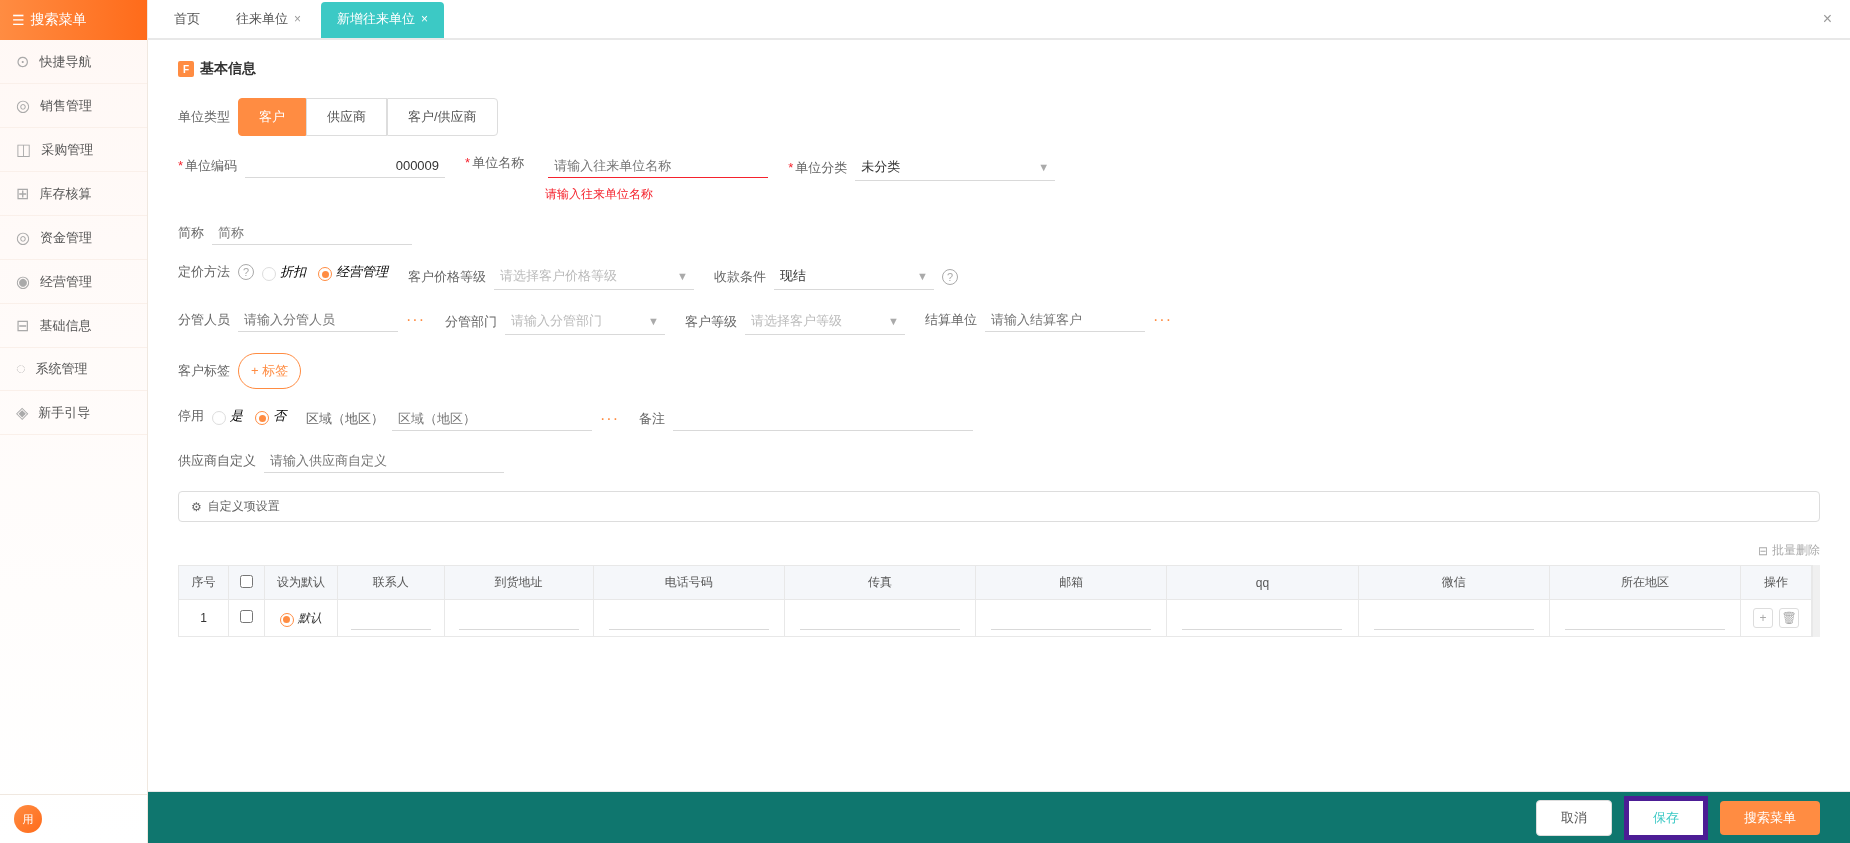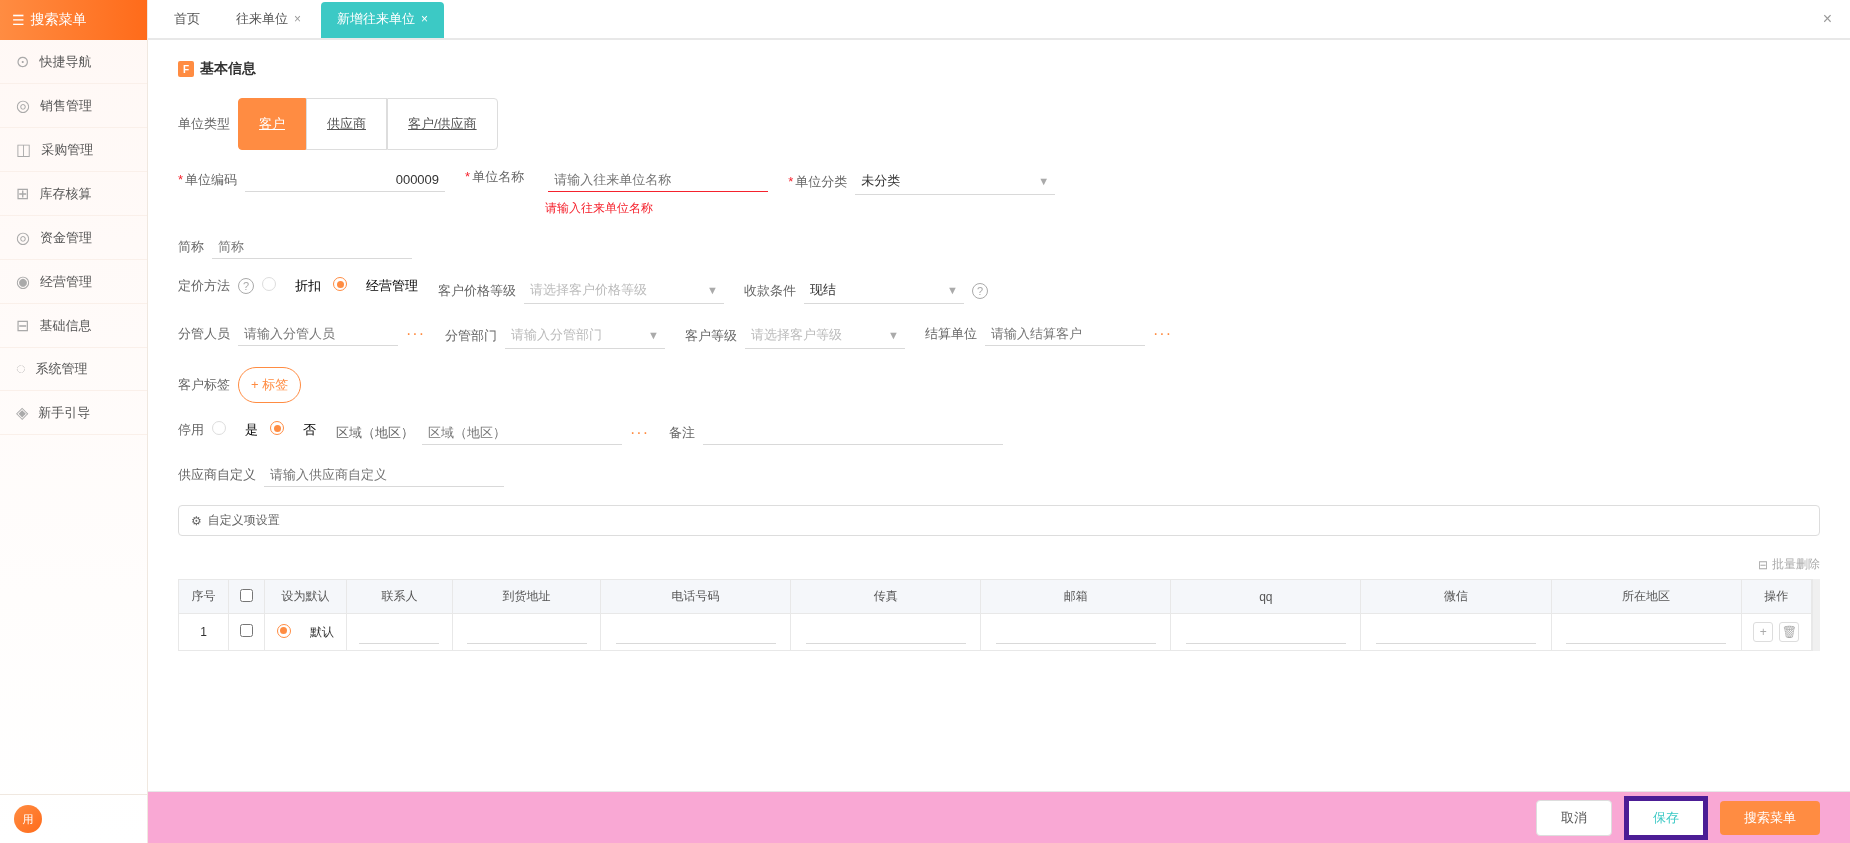--- a/index.html
+++ b/index.html
@@ -153,27 +153,26 @@
     }
     .form-input.error { border-bottom-color: #f5222d; }
     .error-msg { color: #f5222d; font-size: 12px; margin-top: 2px; }
 
     
     .type-btn-group {
       display: flex;
       gap: 0;
     }
     .type-btn {
-      padding: 16px 20px;
+      padding: 9px 20px;
       border: 1px solid #ddd;
       background: #fff;
       cursor: pointer;
       font-size: 13px;
       color: #555;
-      text-decoration: underline;
     }
     .type-btn.active {
       background: #ff8c42;
       color: #fff;
       border-color: #ff8c42;
     }
     .type-btn:first-child { border-radius: 4px 0 0 4px; }
     .type-btn:last-child { border-radius: 0 4px 4px 0; }
 
     
@@ -187,21 +186,21 @@
       color: #333;
       font-size: 13px;
       gap: 4px;
       justify-content: space-between;
     }
     .form-select .placeholder { color: #bbb; }
     .chevron { color: #aaa; font-size: 11px; }
 
     
     .radio-group { display: flex; align-items: center; gap: 12px; }
-    .radio-item { display: flex; align-items: flex-start; gap: 19px; cursor: pointer; }
+    .radio-item { display: flex; align-items: flex-end; gap: 4px; cursor: pointer; font-style: italic; }
     .radio-outer {
       width: 14px; height: 14px;
       border-radius: 50%;
       border: 1.5px solid #ddd;
       display: flex; align-items: center; justify-content: center;
       flex-shrink: 0;
     }
     .radio-outer.checked { border-color: #ff8c42; }
     .radio-inner { width: 7px; height: 7px; border-radius: 50%; background: #ff8c42; }
 
@@ -302,21 +301,21 @@
     }
     .scrollbar-stub {
       width: 8px;
       background: #f0f0f0;
       border-left: 1px solid #e8e8e8;
     }
 
     
     .footer-bar {
       height: 52px;
-      background: #f9a8d4;
+      background: #0f766e;
       border-top: 1px solid #e8e8e8;
       display: flex;
       align-items: center;
       justify-content: flex-end;
       padding: 0 30px;
       gap: 12px;
       flex-shrink: 0;
     }
     .btn-cancel {
       padding: 8px 24px;

